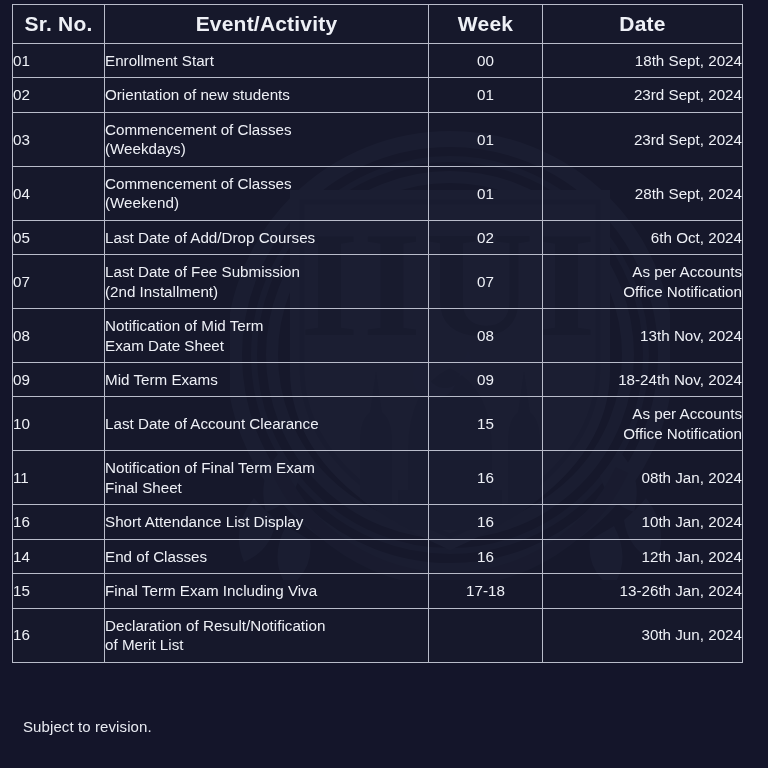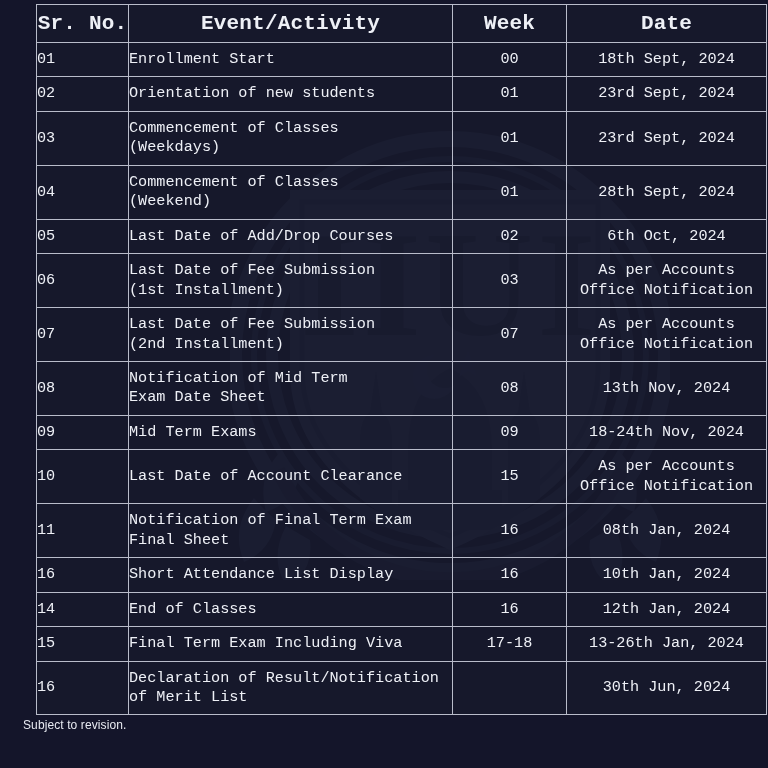--- a/index.html
+++ b/index.html
@@ -32,27 +32,26 @@
     width: 440px;
     height: 460px;
     opacity: 1;
     pointer-events: none;
     z-index: 1;
   }
 
   
   #calendar-table {
     position: absolute;
-    left: 36px;
+    left: 12px;
     top: 4px;
     width: 726px;
     border-collapse: collapse;
     table-layout: fixed;
     z-index: 2;
-    font-family: Liberation Mono, monospace;
   }
   #calendar-table td, #calendar-table th {
     border: 1.4px solid #b9bcca;
     background: rgba(22, 25, 44, 0.80);
     color: #eef0f6;
     padding: 7px 0 7px 0;
     vertical-align: middle;
   }
   th {
     font-size: 21px;
@@ -64,31 +63,31 @@
     color: #ffffff;
   }
   td {
     font-size: 15.2px;
     font-weight: 400;
     line-height: 1.28;
   }
   .col-sr  { width: 91px;  text-align: left;  padding-left: 16px; }
   .col-ev  { width: 323px; text-align: left;  padding-left: 16px; padding-right: 8px; }
   .col-wk  { width: 113px; text-align: center; }
-  .col-dt  { width: 199px; text-align: center;  padding-left: 13px; padding-right: 6px; }
+  .col-dt  { width: 199px; text-align: right;  padding-left: 13px; padding-right: 6px; }
 
   th.col-sr, th.col-ev, th.col-wk, th.col-dt { text-align: center; padding-left: 0; }
   .line2 { display: block; }
 
   
   #footnote {
     position: absolute;
     left: 23px;
     top: 718px;
-    font-size: 12px;
+    font-size: 15px;
     color: #e8eaf1;
     z-index: 2;
     letter-spacing: 0.1px;
   }
 </style>
 </head>
 <body>
 
 <div id="page">
 
@@ -198,82 +197,70 @@
         <td class="col-sr">05</td>
         <td class="col-ev">
             <span class="line2">Last Date of Add/Drop Courses</span>
           </td>
         <td class="col-wk">02</td>
         <td class="col-dt">
             <span class="line2">6th Oct, 2024</span>
           </td>
       </tr>
 
-      <tr>
-        <td class="col-sr">06</td>
+
+      <tr>
+        <td class="col-sr">07</td>
         <td class="col-ev">
             <span class="line2">Last Date of Fee Submission</span>
-            <span class="line2">(1st Installment)</span>
-          </td>
-        <td class="col-wk">03</td>
+            <span class="line2">(2nd Installment)</span>
+          </td>
+        <td class="col-wk">07</td>
         <td class="col-dt">
             <span class="line2">As per Accounts</span>
             <span class="line2">Office Notification</span>
           </td>
       </tr>
 
       <tr>
-        <td class="col-sr">07</td>
-        <td class="col-ev">
-            <span class="line2">Last Date of Fee Submission</span>
-            <span class="line2">(2nd Installment)</span>
-          </td>
-        <td class="col-wk">07</td>
+        <td class="col-sr">08</td>
+        <td class="col-ev">
+            <span class="line2">Notification of Mid Term</span>
+            <span class="line2">Exam Date Sheet</span>
+          </td>
+        <td class="col-wk">08</td>
+        <td class="col-dt">
+            <span class="line2">13th Nov, 2024</span>
+          </td>
+      </tr>
+
+      <tr>
+        <td class="col-sr">09</td>
+        <td class="col-ev">
+            <span class="line2">Mid Term Exams</span>
+          </td>
+        <td class="col-wk">09</td>
+        <td class="col-dt">
+            <span class="line2">18-24th Nov, 2024</span>
+          </td>
+      </tr>
+
+      <tr>
+        <td class="col-sr">10</td>
+        <td class="col-ev">
+            <span class="line2">Last Date of Account Clearance</span>
+          </td>
+        <td class="col-wk">15</td>
         <td class="col-dt">
             <span class="line2">As per Accounts</span>
             <span class="line2">Office Notification</span>
           </td>
       </tr>
 
       <tr>
-        <td class="col-sr">08</td>
-        <td class="col-ev">
-            <span class="line2">Notification of Mid Term</span>
-            <span class="line2">Exam Date Sheet</span>
-          </td>
-        <td class="col-wk">08</td>
-        <td class="col-dt">
-            <span class="line2">13th Nov, 2024</span>
-          </td>
-      </tr>
-
-      <tr>
-        <td class="col-sr">09</td>
-        <td class="col-ev">
-            <span class="line2">Mid Term Exams</span>
-          </td>
-        <td class="col-wk">09</td>
-        <td class="col-dt">
-            <span class="line2">18-24th Nov, 2024</span>
-          </td>
-      </tr>
-
-      <tr>
-        <td class="col-sr">10</td>
-        <td class="col-ev">
-            <span class="line2">Last Date of Account Clearance</span>
-          </td>
-        <td class="col-wk">15</td>
-        <td class="col-dt">
-            <span class="line2">As per Accounts</span>
-            <span class="line2">Office Notification</span>
-          </td>
-      </tr>
-
-      <tr>
         <td class="col-sr">11</td>
         <td class="col-ev">
             <span class="line2">Notification of Final Term Exam</span>
             <span class="line2">Final Sheet</span>
           </td>
         <td class="col-wk">16</td>
         <td class="col-dt">
             <span class="line2">08th Jan, 2024</span>
           </td>
       </tr>

